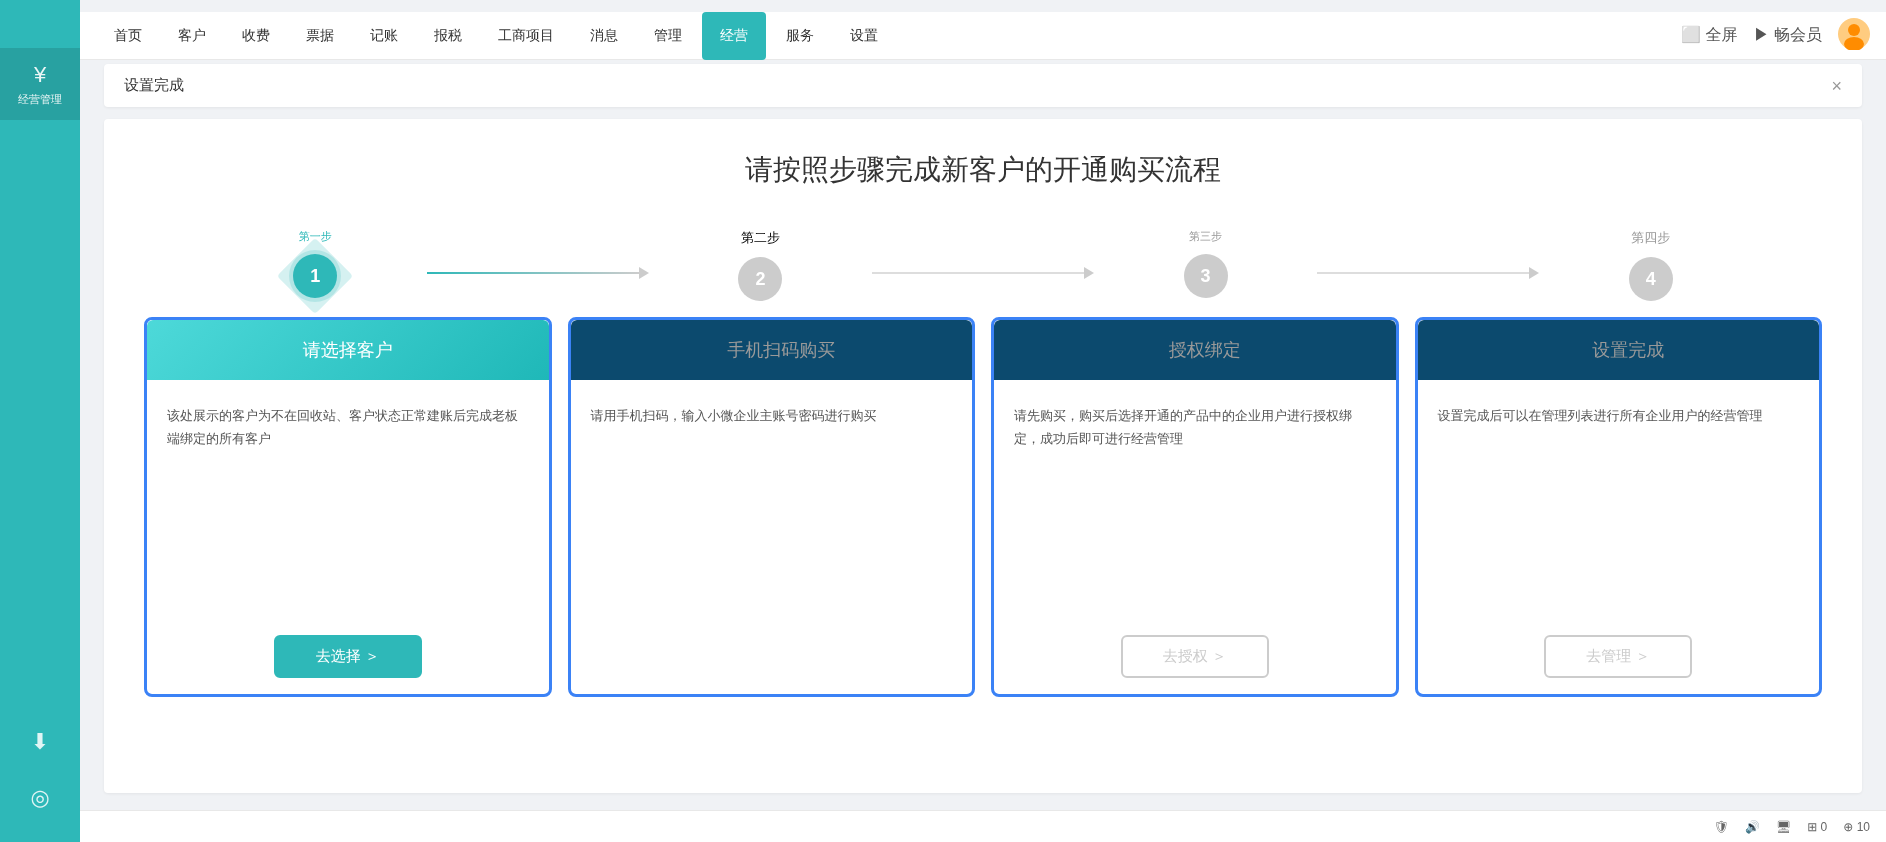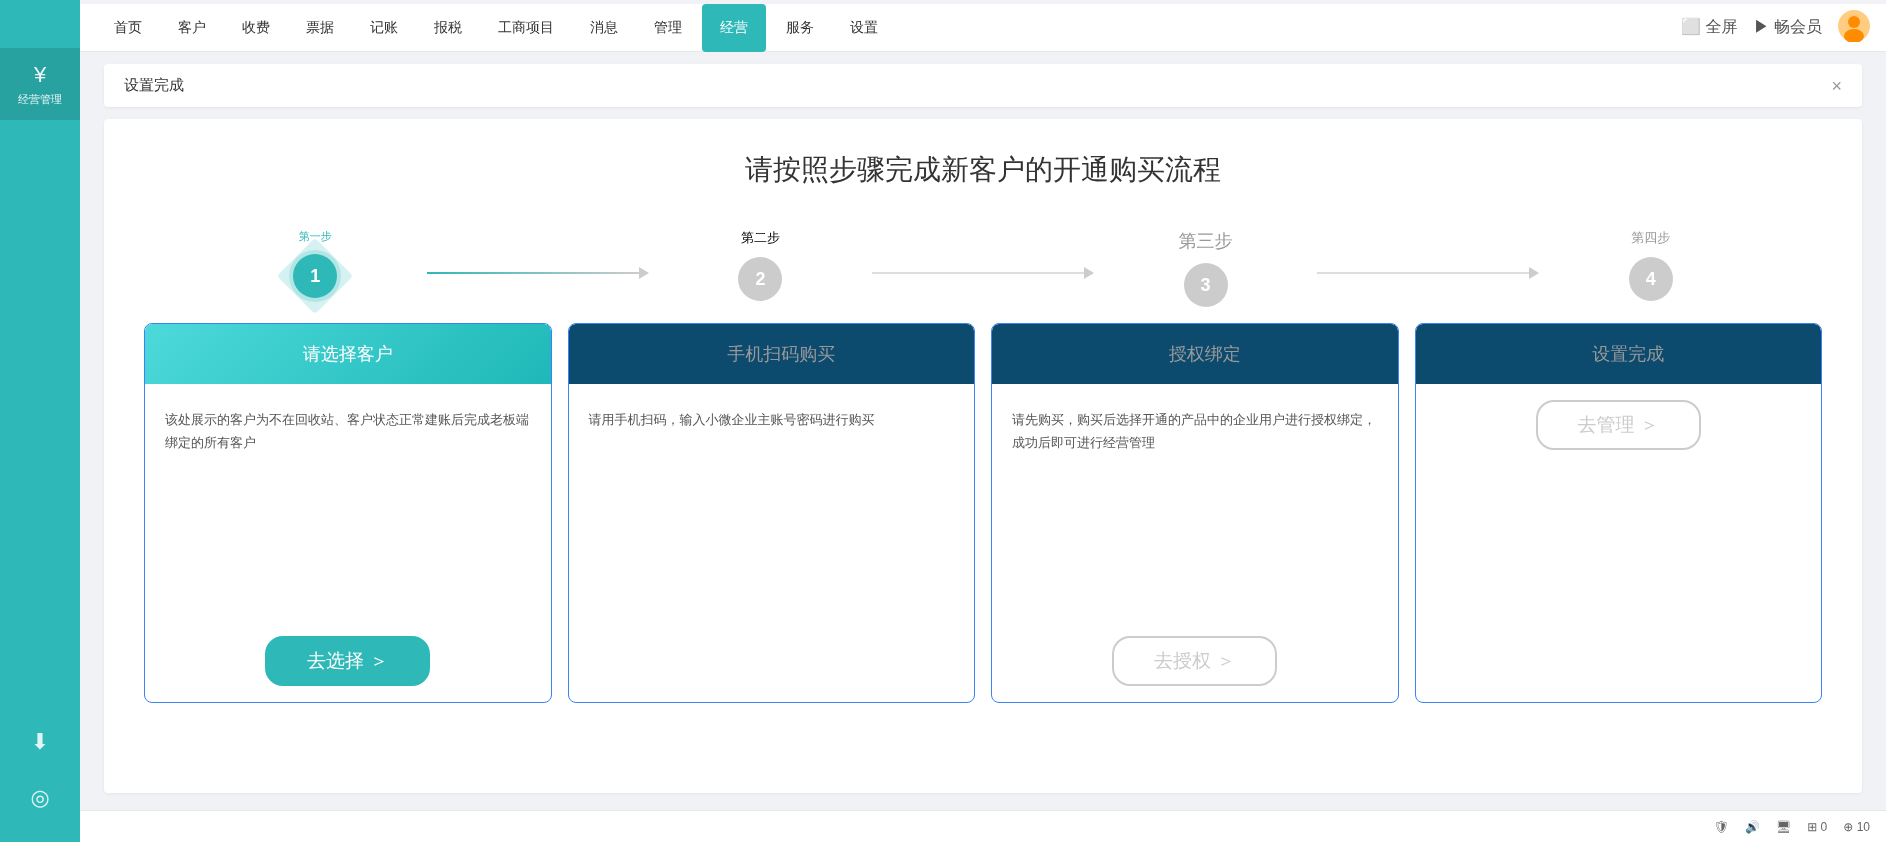--- a/index.html
+++ b/index.html
@@ -2,21 +2,21 @@
 <html><head>
   <meta charset="utf-8">
   <style>
     * { box-sizing: border-box; margin: 0; padding: 0; }
     body { font-family: "Microsoft YaHei", "PingFang SC", sans-serif; background: #f0f2f5; width: 1886px; height: 842px; overflow: hidden; }
 
     
     .topbar {
       display: flex; align-items: center; background: #fff; height: 48px;
       padding: 0 16px; border-bottom: 1px solid #e8e8e8;
-      position: fixed; top: 4px; left: 80px; right: 0; z-index: 100;
+      position: fixed; top: 12px; left: 80px; right: 0; z-index: 100;
     }
     .nav-items { display: flex; gap: 0; }
     .nav-item {
       padding: 0 18px; height: 48px; display: flex; align-items: center;
       cursor: pointer; font-size: 14px; color: #333; white-space: nowrap;
     }
     .nav-item.active { background: #2eb8b8; color: #fff; border-radius: 4px; margin: 0 2px; }
     .topbar-right { margin-left: auto; display: flex; align-items: center; gap: 16px; font-size: 16px; color: #555; }
     .topbar-right span { cursor: pointer; }
 
@@ -49,34 +49,34 @@
     .close-btn { font-size: 18px; color: #999; cursor: pointer; line-height: 1; }
 
     
     .content-panel { background: #fff; border-radius: 4px; padding: 32px 40px 24px; box-shadow: 0 1px 3px rgba(0,0,0,0.06); height: calc(100% - 56px); }
 
     .page-title { text-align: center; font-size: 28px; color: #333; font-weight: 400; margin-bottom: 40px; }
 
     
     .cards-row { display: grid; grid-template-columns: repeat(4, 1fr); gap: 16px; margin-top: 0; }
     .step-card {
-      border: 1px solid #3b82f6; border-radius: 8px; padding: 0;
+      border: 3px solid #3b82f6; border-radius: 8px; padding: 0;
       display: flex; flex-direction: column; min-height: 380px; overflow: hidden;
     }
     .card-header {
       padding: 18px 0; text-align: center; font-size: 18px;
       border-radius: 6px 6px 0 0;
     }
     .card-header.active { background: linear-gradient(135deg, #4dd9d9 0%, #1fb8b8 100%); color: #fff; }
     .card-header.inactive { background: #0c4a6e; color: #999; padding-left: 20px; }
     .card-body { padding: 24px 20px; font-size: 13px; color: #555; line-height: 1.8; flex: 1; }
     .card-footer { padding: 16px 20px; display: flex; justify-content: center; }
     .card-btn {
       border: 2px solid #2eb8b8; color: #2eb8b8; background: #fff;
-      padding: 10px 40px; border-radius: 18px; font-size: 19px; cursor: pointer;
+      padding: 10px 40px; border-radius: 6px; font-size: 15px; cursor: pointer;
       display: flex; align-items: center; gap: 6px;
     }
     .card-btn.active-btn { background: #2eb8b8; color: #fff; border-color: #2eb8b8; }
     .card-btn.disabled-btn { border-color: #ccc; color: #ccc; cursor: default; }
 
     
     .statusbar {
       position: fixed; bottom: 0; left: 0; right: 0; height: 32px;
       background: #fff; border-top: 1px solid #e8e8e8;
       display: flex; align-items: center; padding: 0 16px; gap: 8px; font-size: 12px; color: #666;
@@ -180,21 +180,21 @@
           <span>2</span>
         </div>
       </div>
 
       <div style="flex:1; display:flex; align-items:center; padding-top:38px;">
         <div style="flex:1; height:2px; background:#ddd;"></div>
         <div style="width:0;height:0;border-top:6px solid transparent;border-bottom:6px solid transparent;border-left:10px solid #ccc;"></div>
       </div>
 
       <div style="display:flex; flex-direction:column; align-items:center; flex:1;">
-        <span style="font-size:18px; color:#999; margin-bottom:10px;">第三步</span>
+        <span style="font-size:11px; color:#999; margin-bottom:10px;">第三步</span>
         <div class="step-num-circle inactive-step">
           <span>3</span>
         </div>
       </div>
 
       <div style="flex:1; display:flex; align-items:center; padding-top:38px;">
         <div style="flex:1; height:2px; background:#ddd;"></div>
         <div style="width:0;height:0;border-top:6px solid transparent;border-bottom:6px solid transparent;border-left:10px solid #ccc;"></div>
       </div>
 
@@ -232,20 +232,21 @@
       <div class="card-footer">
 
           <button class="card-btn disabled-btn">
             去授权 ＞
           </button>
 
       </div>
     </div>
         <div class="step-card">
       <div class="card-header inactive">设置完成</div>
+      <div class="card-body">设置完成后可以在管理列表进行所有企业用户的经营管理</div>
       <div class="card-footer">
 
           <button class="card-btn disabled-btn">
             去管理 ＞
           </button>
 
       </div>
     </div>
       </div>
 

